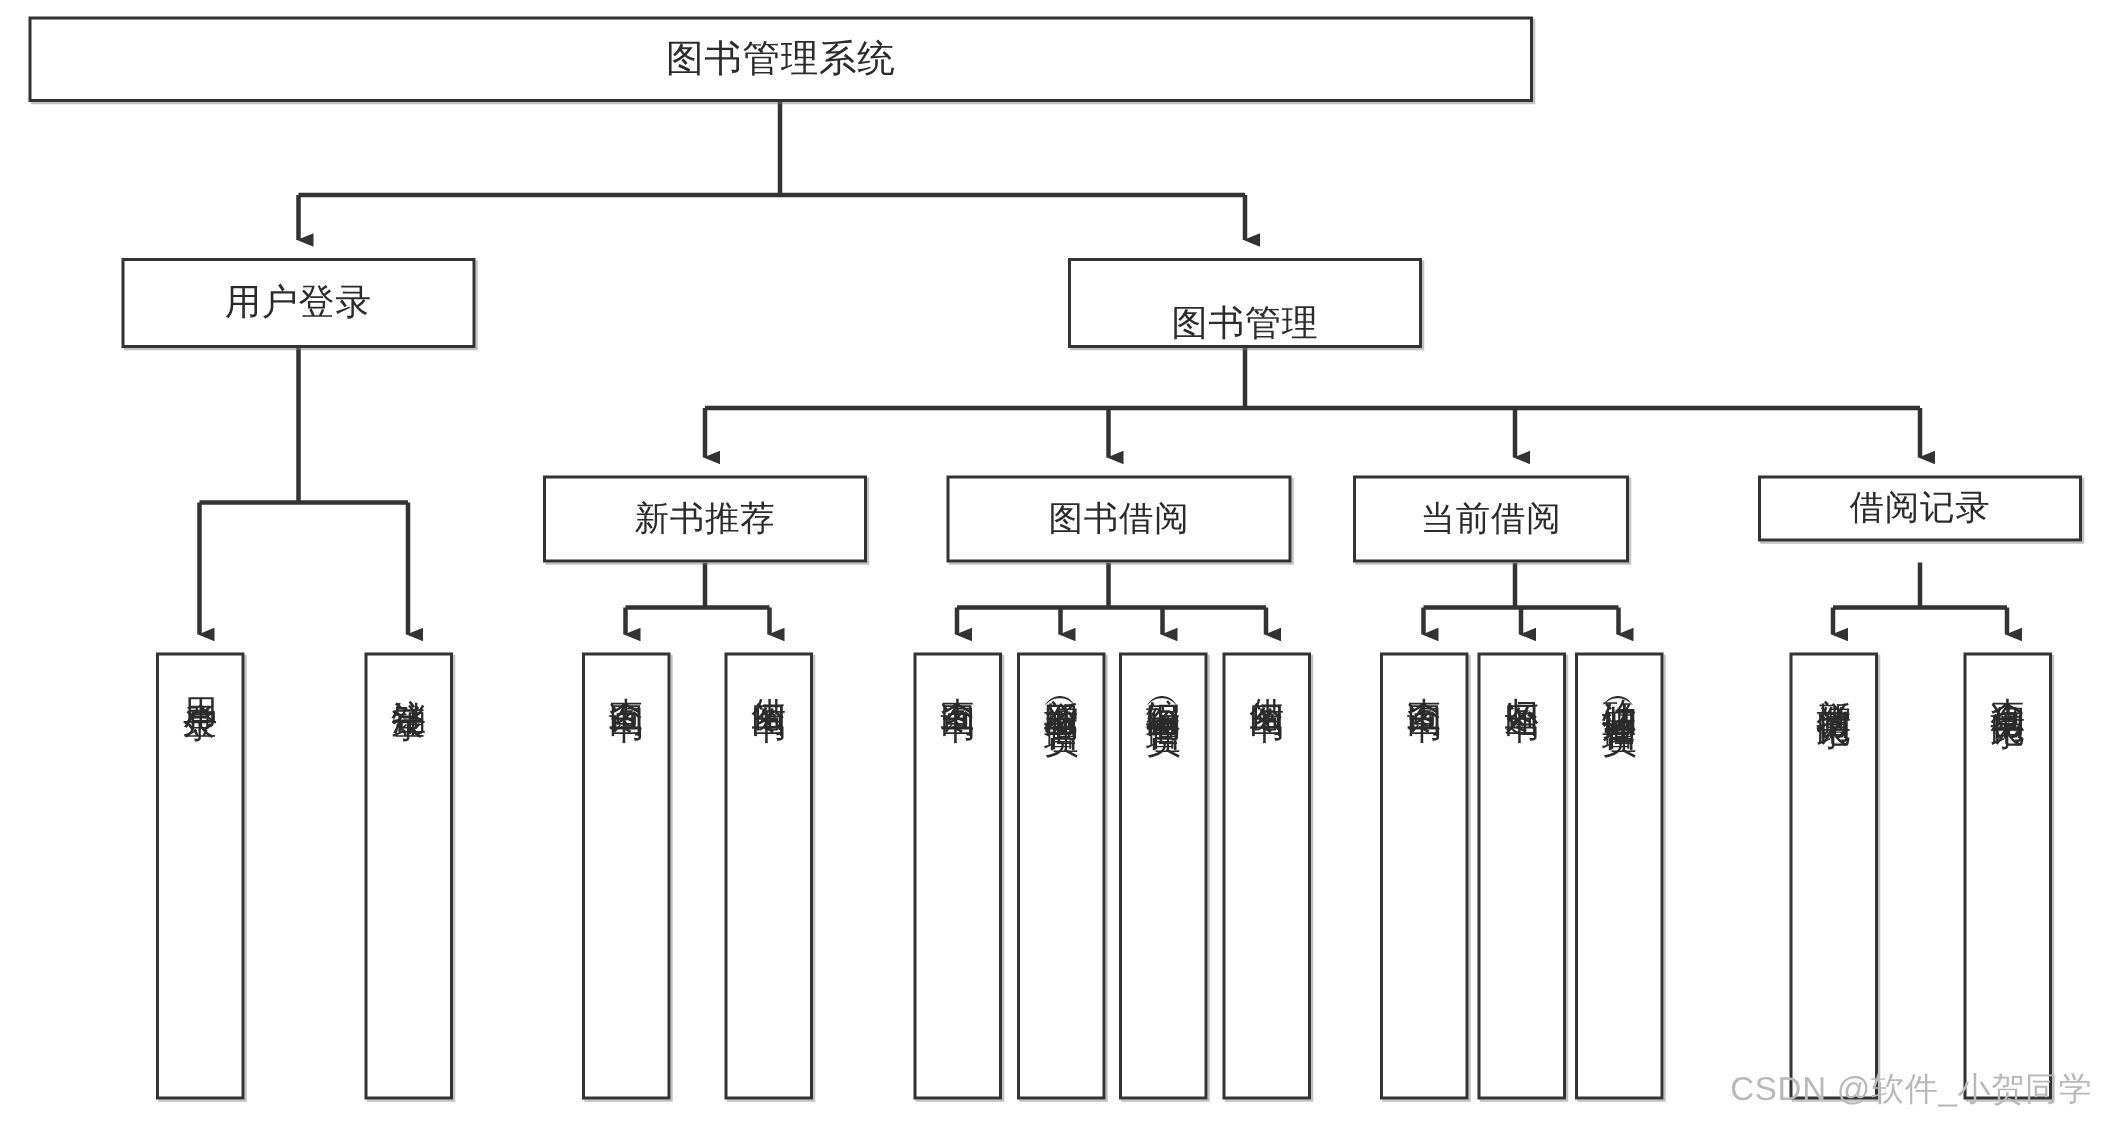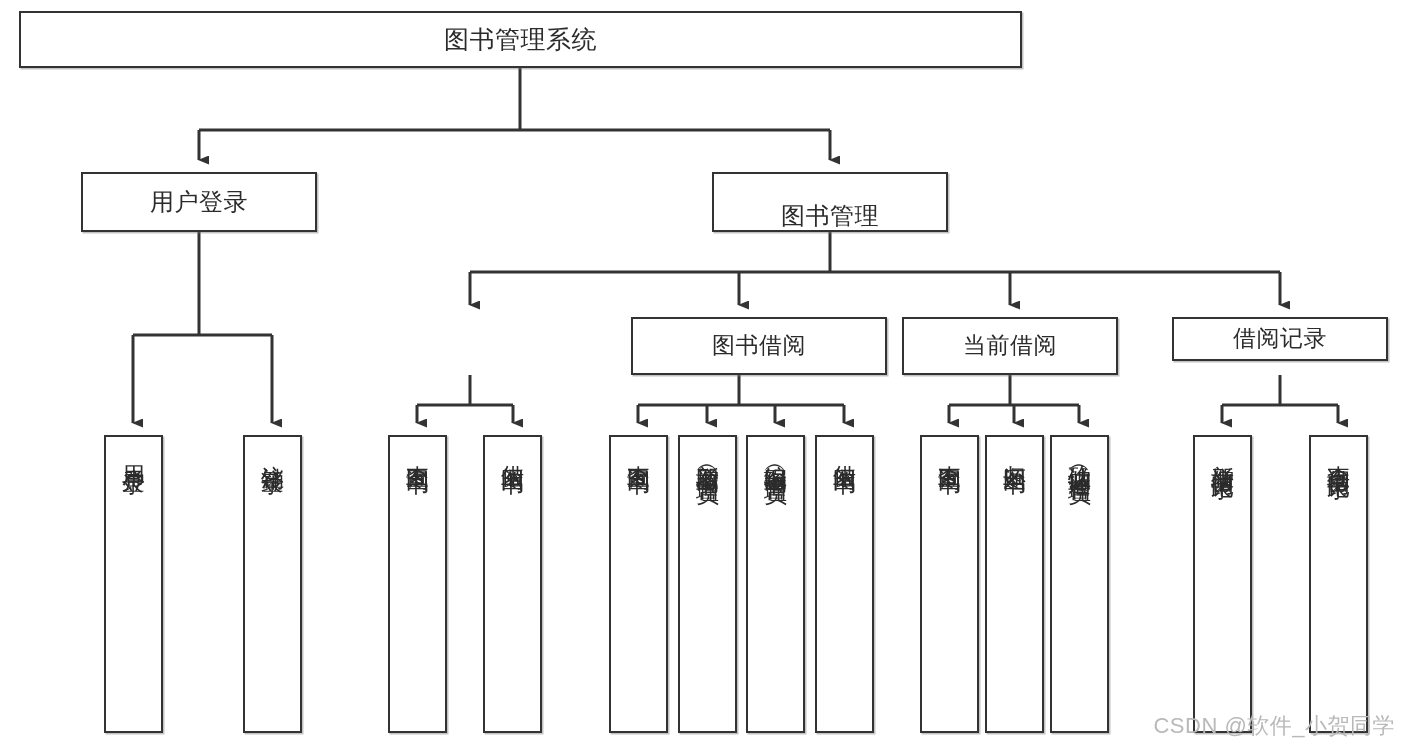--- a/index.html
+++ b/index.html
@@ -127,24 +127,27 @@
     <span class="node-label">图书管理系统</span>
   </div>
 
   <div class="node lvl2" style="left:81px; top:172px; width:236px; height:60px;">
     <span class="node-label">用户登录</span>
   </div>
   <div class="node lvl2" style="left:712px; top:172px; width:236px; height:60px;align-items:flex-end;">
     <span class="node-label">图书管理</span>
   </div>
 
-  <div class="node lvl3" style="left:631px; top:317px; width:256px; height:58px;">
+  <div class="node lvl3" style="left:362px; top:317px; width:216px; height:58px;">
+    <span class="node-label">新书推荐</span>
+  </div>
+  <div class="node lvl3" style="left:631px; top:317px; width:230px; height:58px;">
     <span class="node-label">图书借阅</span>
   </div>
-  <div class="node lvl3" style="left:902px; top:317px; width:216px; height:58px;">
+  <div class="node lvl3" style="left:902px; top:317px; width:184px; height:58px;">
     <span class="node-label">当前借阅</span>
   </div>
   <div class="node lvl3" style="left:1172px; top:317px; width:216px; height:44px;">
     <span class="node-label">借阅记录</span>
   </div>
 
   <div class="node leaf" style="left:104px; top:435px; width:59px; height:298px;">
     <span class="node-label">用户登录</span>
   </div>
   <div class="node leaf" style="left:243px; top:435px; width:59px; height:298px;">

